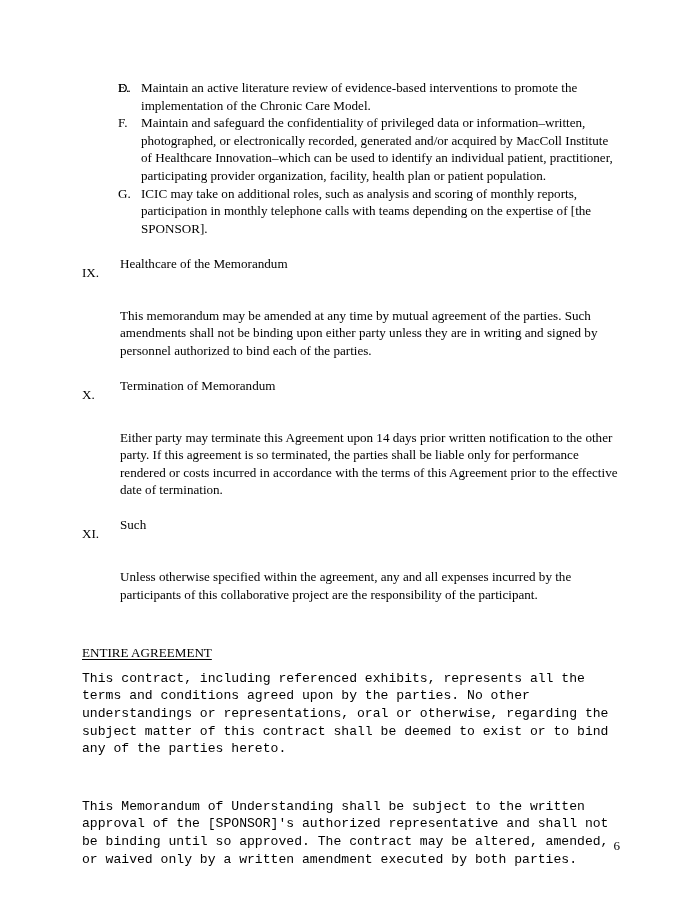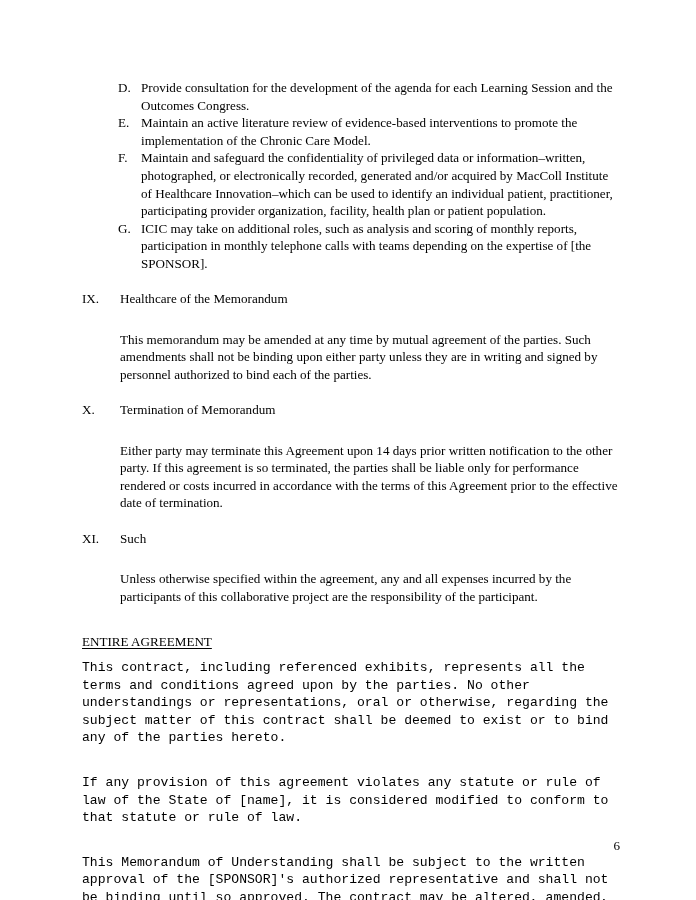--- a/index.html
+++ b/index.html
@@ -54,33 +54,33 @@
   }
   .roman-heading {
     position: relative;
     padding-left: 38px;
     font-size: 13.1px;
     line-height: 17.6px;
   }
   .roman-marker {
     position: absolute;
     left: 0;
-    top: 0;
+    top: 9px;
     font-size: 13.1px;
     line-height: 17.6px;
   }
   .roman-body {
-    margin-top: 23px;
+    margin-top: 34px;
     padding-left: 38px;
     font-size: 13.1px;
     line-height: 17.6px;
   }
   
   .flush-section {
-    margin-top: 27px;
+    margin-top: 40px;
   }
   .flush-heading {
     font-size: 13.1px;
     line-height: 17.6px;
     text-decoration: underline;
     text-underline-offset: 2px;
     display: inline-block;
   }
   .flush-body {
     margin-top: 8px;
@@ -101,21 +101,20 @@
 </head>
 <body>
 
 <div class="page">
 
   <div class="content">
 
     <ol class="lettered-list">
       <li class="lettered-item">
         <span class="lettered-marker">D.</span>
-        <span>Provide consultation for the development of the agenda for each Learning Session and the Outcomes Congress.</span>
       </li>
       <li class="lettered-item">
         <span class="lettered-marker">E.</span>
         <span>Maintain an active literature review of evidence-based interventions to promote the implementation of the Chronic Care Model.</span>
       </li>
       <li class="lettered-item">
         <span class="lettered-marker">F.</span>
         <span>Maintain and safeguard the confidentiality of privileged data or information–written, photographed, or electronically recorded, generated and/or acquired by MacColl Institute of Healthcare Innovation–which can be used to identify an individual patient, practitioner, participating provider organization, facility, health plan or patient population.</span>
       </li>
       <li class="lettered-item">
@@ -149,21 +148,20 @@
     </div>
 
     <div class="flush-section">
       <div>
         <span class="flush-heading">ENTIRE AGREEMENT</span>
       </div>
       <p class="flush-body">This contract, including referenced exhibits, represents all the terms and conditions agreed upon by the parties. No other understandings or representations, oral or otherwise, regarding the subject matter of this contract shall be deemed to exist or to bind any of the parties hereto.</p>
     </div>
 
     <div class="flush-section">
-      <p class="flush-body">If any provision of this agreement violates any statute or rule of law of the State of [name], it is considered modified to conform to that statute or rule of law.</p>
     </div>
 
     <div class="flush-section">
       <p class="flush-body">This Memorandum of Understanding shall be subject to the written approval of the [SPONSOR]'s authorized representative and shall not be binding until so approved.  The contract may be altered, amended, or waived only by a written amendment executed by both parties.</p>
     </div>
 
   </div>
 
   <div class="page-number">6</div>
 

